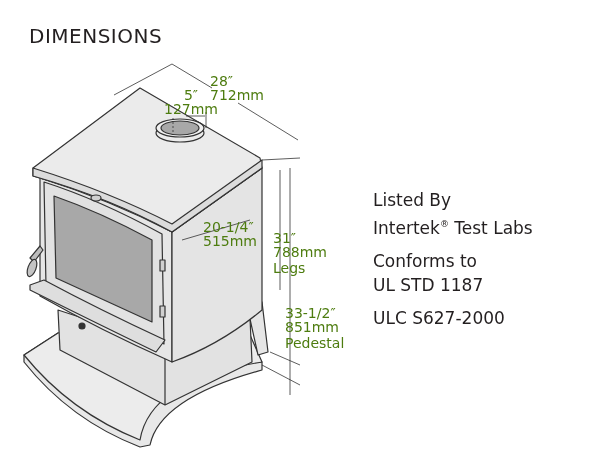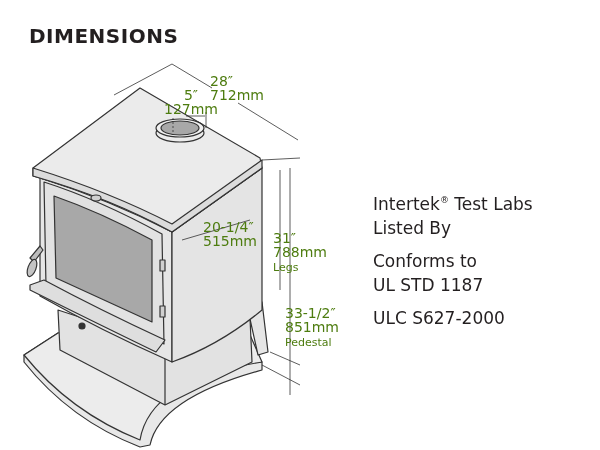--- a/index.html
+++ b/index.html
@@ -1,20 +1,20 @@
 <!DOCTYPE html>
 <html><head>
   <meta charset="utf-8">
   <style>
     html, body { margin: 0; padding: 0; background: #ffffff; }
     body { width: 600px; height: 450px; position: relative; overflow: hidden; font-family: "DejaVu Sans", sans-serif; color: #231f20; }
-    .title { position: absolute; left: 29px; top: 24px; font-family: "DejaVu Sans", sans-serif; font-weight: bold; font-size: 20px; letter-spacing: 0.5px; color: #231f20; }
+    .title { position: absolute; left: 29px; top: 24px; font-family: "DejaVu Sans", sans-serif; font-weight: normal; font-size: 20px; letter-spacing: 0.5px; color: #231f20; }
     svg.drawing { position: absolute; left: 0; top: 0; }
     .dim { position: absolute; font-family: "DejaVu Sans", sans-serif; font-size: 14px; line-height: 14px; color: #4d7c0f; white-space: nowrap; }
-    .dim .sub { font-size: 11px; display: block; margin-top: 2px; }
+    .dim .sub { font-size: 14px; display: block; margin-top: 2px; }
     .dim span { display: block; }
     .certs { position: absolute; left: 373px; top: 188px; font-family: "DejaVu Sans", sans-serif; font-size: 17px; color: #231f20; }
     .cert-group { margin-bottom: 9px; line-height: 24px; }
     .cert-group span { display: block; white-space: nowrap; }
     sup.reg { font-size: 9px; vertical-align: 7px; }
   </style>
 </head>
 <body>
 
 <div class="title">DIMENSIONS</div>
@@ -94,22 +94,22 @@
 </div>
 
 <div class="dim" style="left:285px; top:306px;">
   <span>33-1/2″</span>
   <span>851mm</span>
   <span class="sub">Pedestal</span>
 </div>
 
 <div class="certs">
   <div class="cert-group">
+    <span>Listed By</span>
     <span><span style="display:inline">Intertek</span><sup class="reg">®</sup><span style="display:inline"> Test Labs</span></span>
-    <span>Listed By</span>
   </div>
   <div class="cert-group">
     <span>Conforms to</span>
     <span>UL STD 1187</span>
   </div>
   <div class="cert-group">
     <span>ULC S627-2000</span>
   </div>
   <div class="cert-group">
   </div>

